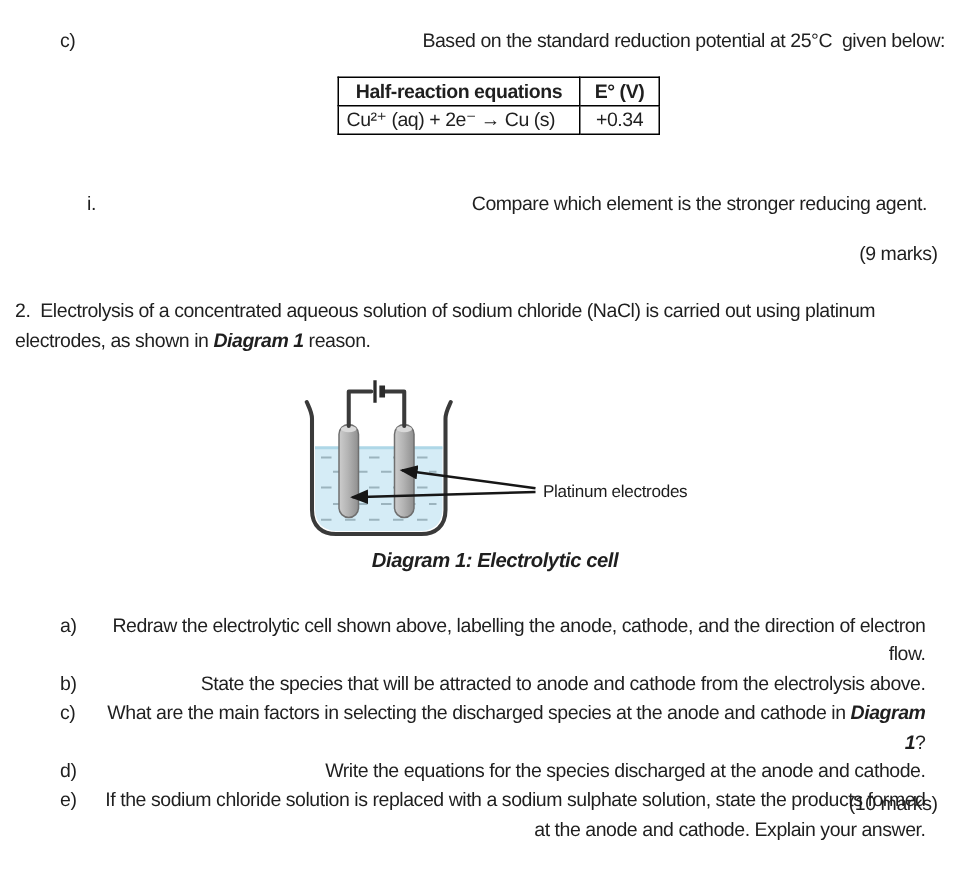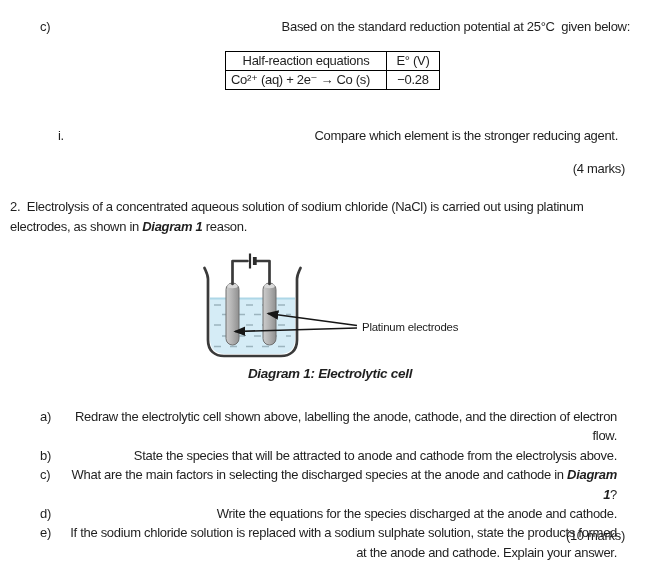--- a/index.html
+++ b/index.html
@@ -12,21 +12,21 @@
   .row{display:flex;align-items:flex-start;}
   .lbl{flex:0 0 22px;}
   .lbl-wide{flex:0 0 42px;}
   .txt{flex:1 1 auto;text-align:right;}
   #line-c{left:40px;top:19px;width:590px;line-height:16px;}
   #pot-table{left:225px;top:51px;border-collapse:collapse;}
   #pot-table th,#pot-table td{
     border:1.4px solid #000;padding:0 5px;line-height:18px;height:18px;
     font-size:13px;white-space:nowrap;
   }
-  #pot-table th{font-weight:normal;text-align:center;}
+  #pot-table th{font-weight:bold;text-align:center;}
   #pot-table td.eq{text-align:left;min-width:150px;}
   #pot-table td.pot{text-align:center;min-width:42px;}
   #subitems{left:58px;top:126px;width:560px;line-height:19px;}
   #marks-q1{right:25px;top:161px;line-height:16px;}
   #q2-intro{left:10px;top:197px;width:632px;line-height:19.5px;}
   #cell-diagram{left:190px;top:248px;}
   #diagram-caption{left:0;top:365px;width:660px;text-align:center;
     font-weight:bold;font-style:italic;font-size:13.5px;line-height:17px;}
   #q2-list{left:40px;top:407px;width:577px;line-height:19.4px;}
   #marks-q2{right:25px;top:528px;line-height:16px;}
@@ -42,34 +42,34 @@
 
 <table id="pot-table" class="abs">
   <thead>
     <tr>
       <th>Half-reaction equations</th>
       <th>E° (V)</th>
     </tr>
   </thead>
   <tbody>
     <tr>
-      <td class="eq">Co²⁺ (aq) + 2e⁻ → Co (s)</td>
-      <td class="pot">−0.28</td>
+      <td class="eq">Cu²⁺ (aq) + 2e⁻ → Cu (s)</td>
+      <td class="pot">+0.34</td>
     </tr>
   </tbody>
 </table>
 
 <div id="subitems" class="abs">
   <div class="row">
     <span class="lbl-wide">i.</span>
     <span class="txt">Compare which element is the stronger reducing agent.</span>
   </div>
 </div>
 
-<div id="marks-q1" class="abs">(4 marks)</div>
+<div id="marks-q1" class="abs">(9 marks)</div>
 
 <div id="q2-intro" class="abs"><span>2.&nbsp; Electrolysis of a concentrated aqueous solution of sodium chloride (NaCl) is carried out using platinum electrodes, as shown in </span><span class="emph">Diagram 1</span><span> reason.</span></div>
 
 <svg id="cell-diagram" class="abs" width="280" height="116" viewBox="0 0 280 116">
   <defs>
     <linearGradient id="gradElec" x1="0" y1="0" x2="1" y2="0">
       <stop offset="0" stop-color="#cdcdcd"></stop>
       <stop offset="0.45" stop-color="#b4b4b4"></stop>
       <stop offset="1" stop-color="#8f8f8f"></stop>
     </linearGradient>

